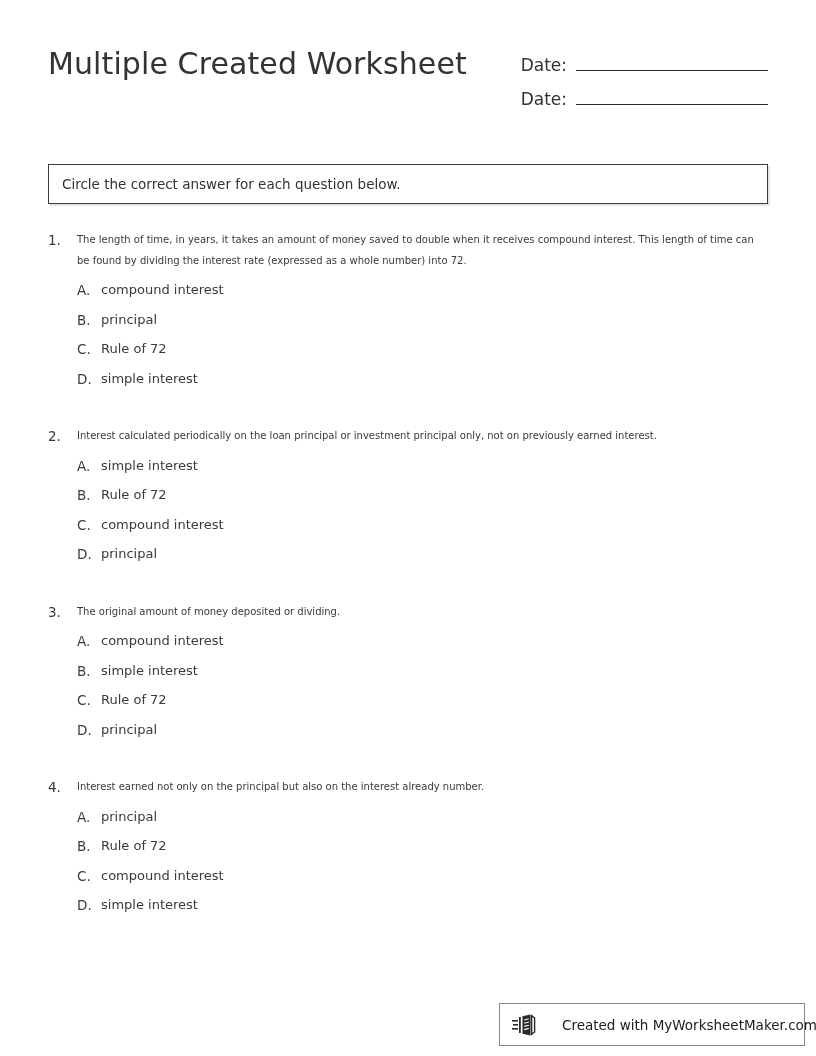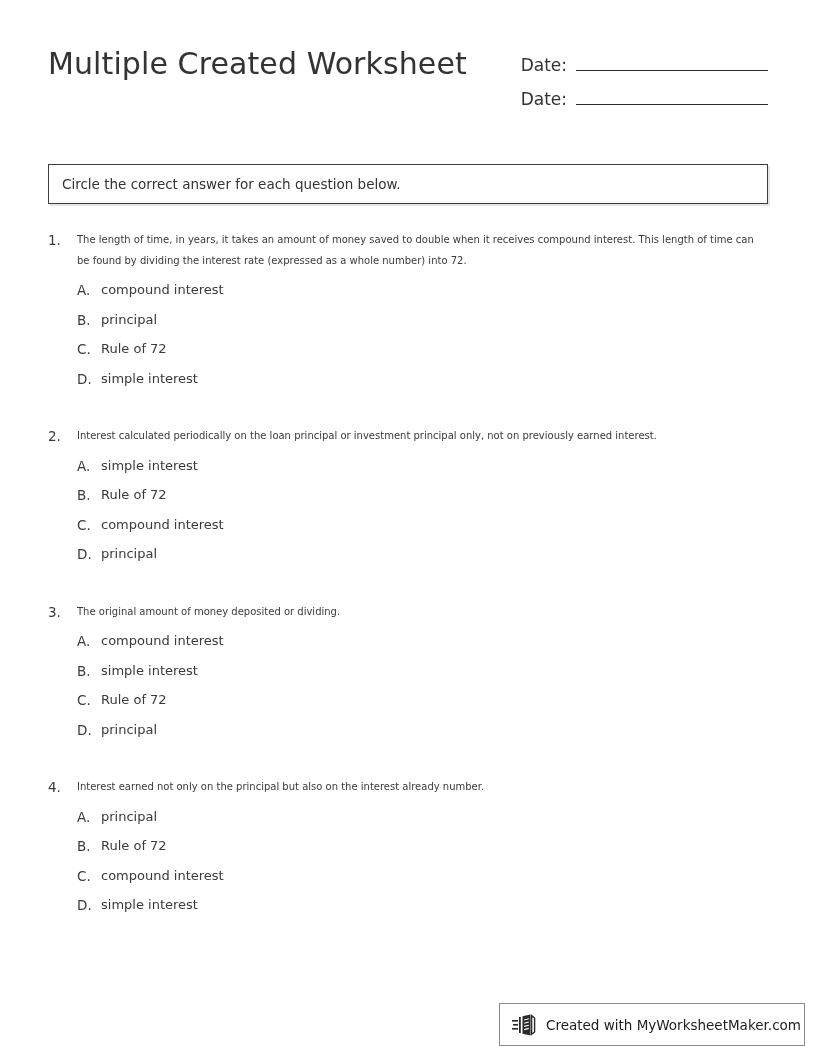--- a/index.html
+++ b/index.html
@@ -151,21 +151,21 @@
     box-sizing: border-box;
   }
   .footer-logo {
     margin-left: 12px;
     width: 26px;
     height: 24px;
     flex: 0 0 26px;
     display: block;
   }
   .footer-text {
-    margin-left: 8px;
+    margin-left: 24px;
     font-size: 13.5px;
     color: #1d1d1d;
     white-space: nowrap;
   }
 </style>
 </head>
 <body>
 
 <div class="page">
 

